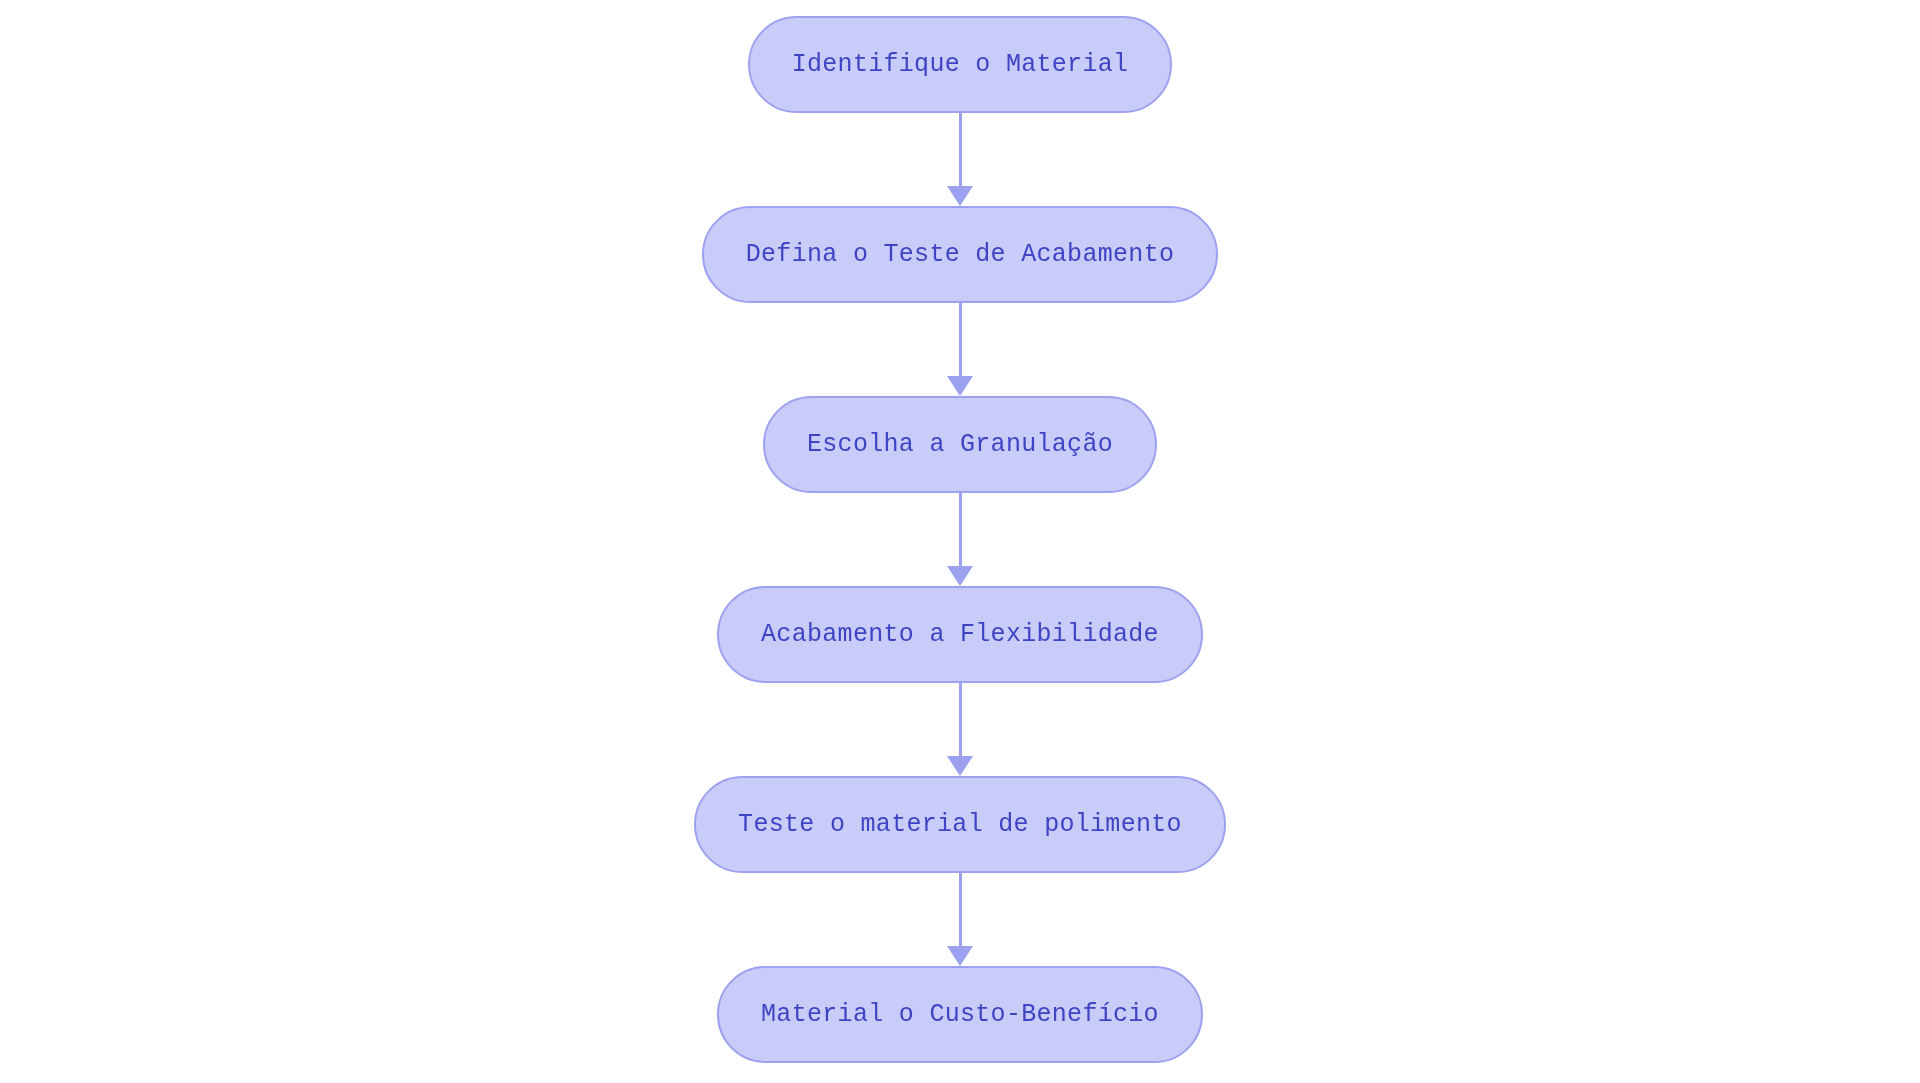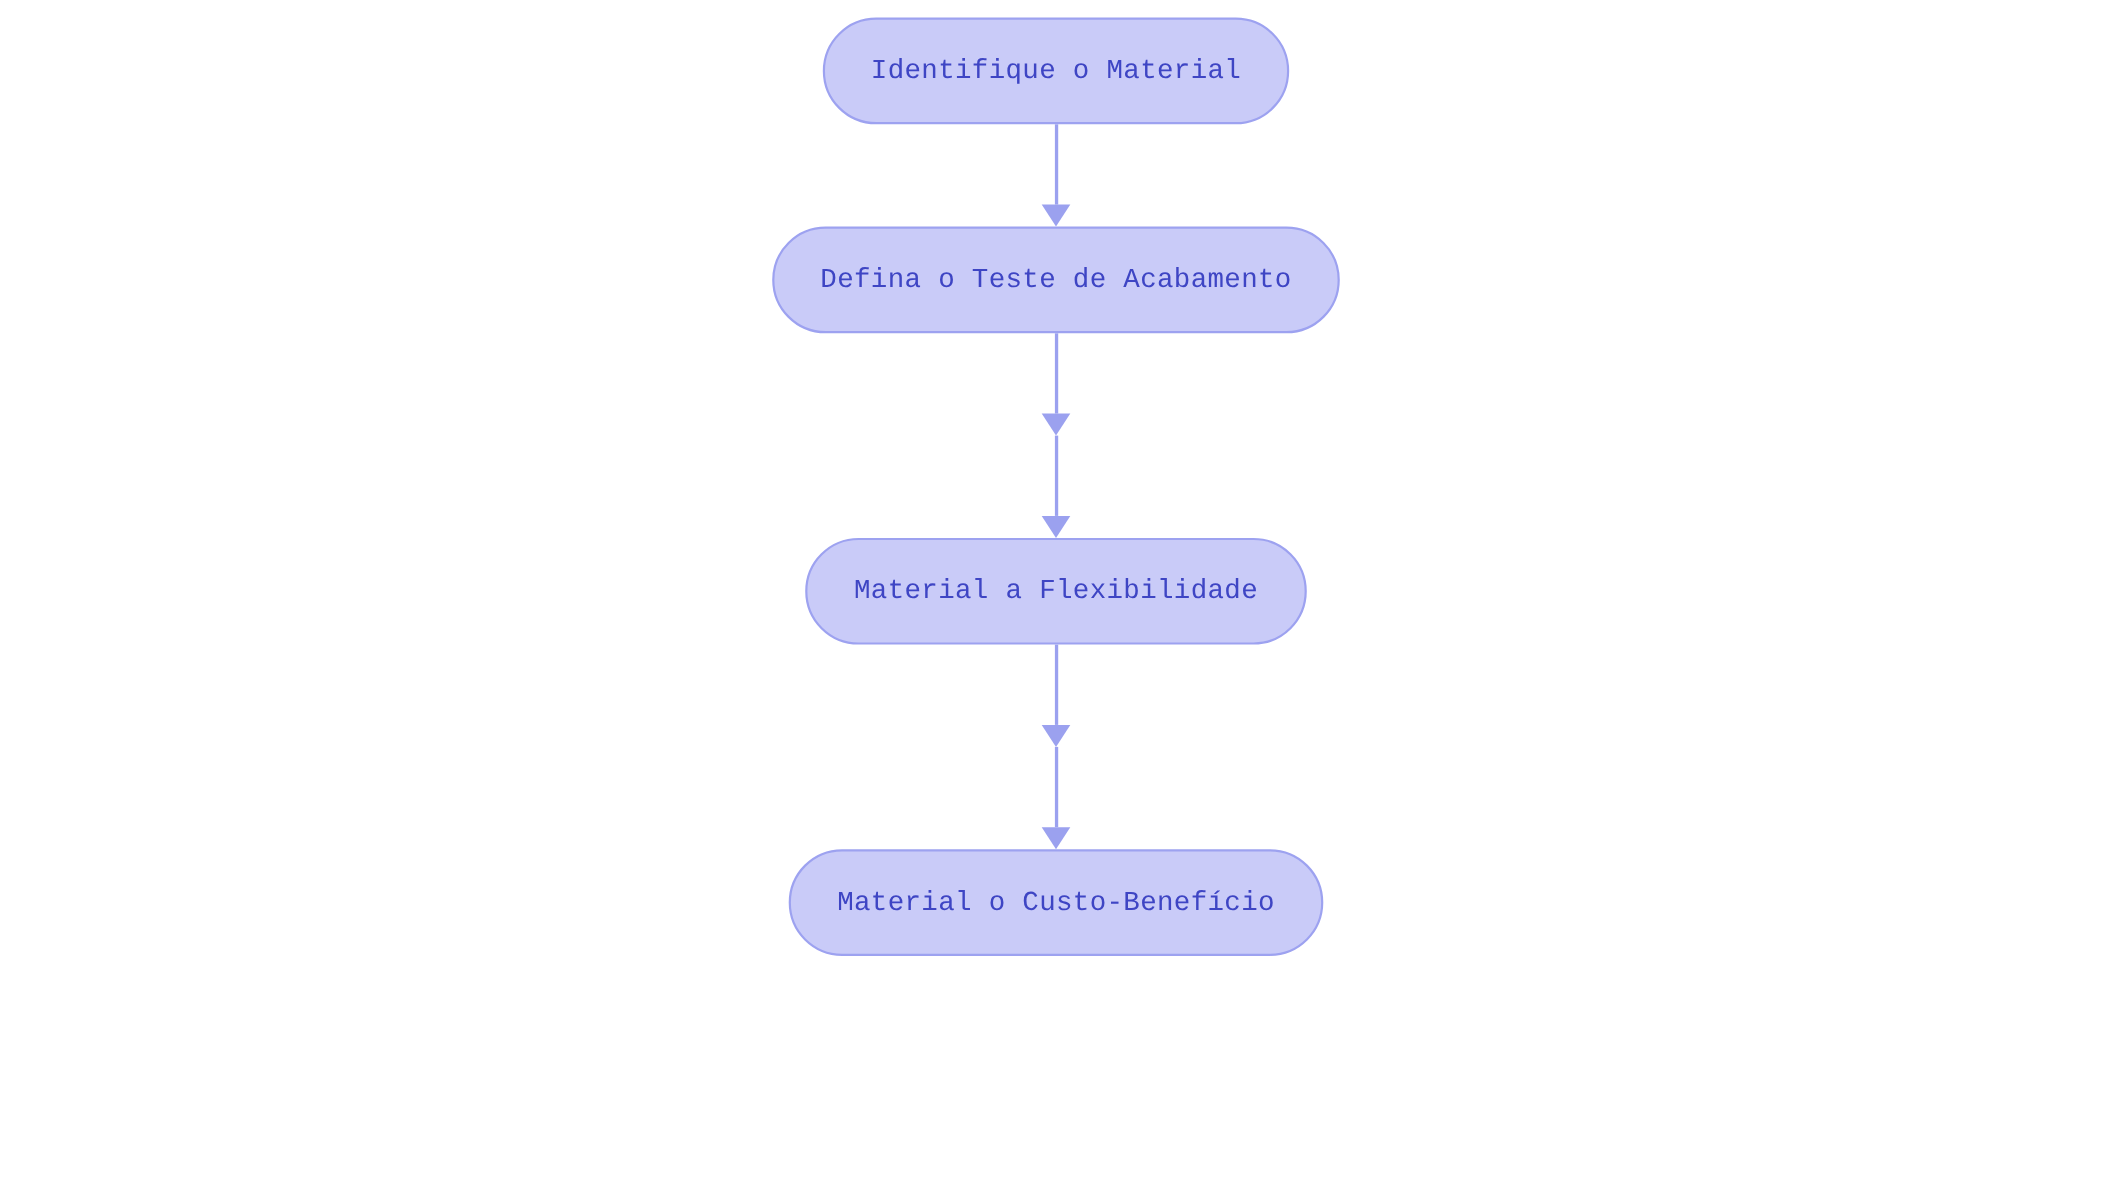--- a/index.html
+++ b/index.html
@@ -77,35 +77,41 @@
 
   <div class="node">
     <span class="node-label">Defina o Teste de Acabamento</span>
   </div>
 
   <div class="connector">
     <div class="stem"></div>
     <div class="head"></div>
   </div>
 
+  <div class="node">
+    <span class="node-label">Escolha a Granulação</span>
+  </div>
 
   <div class="connector">
     <div class="stem"></div>
     <div class="head"></div>
   </div>
 
   <div class="node">
-    <span class="node-label">Material a Flexibilidade</span>
+    <span class="node-label">Acabamento a Flexibilidade</span>
   </div>
 
   <div class="connector">
     <div class="stem"></div>
     <div class="head"></div>
   </div>
 
+  <div class="node">
+    <span class="node-label">Teste o material de polimento</span>
+  </div>
 
   <div class="connector">
     <div class="stem"></div>
     <div class="head"></div>
   </div>
 
   <div class="node">
     <span class="node-label">Material o Custo-Benefício</span>
   </div>
 

